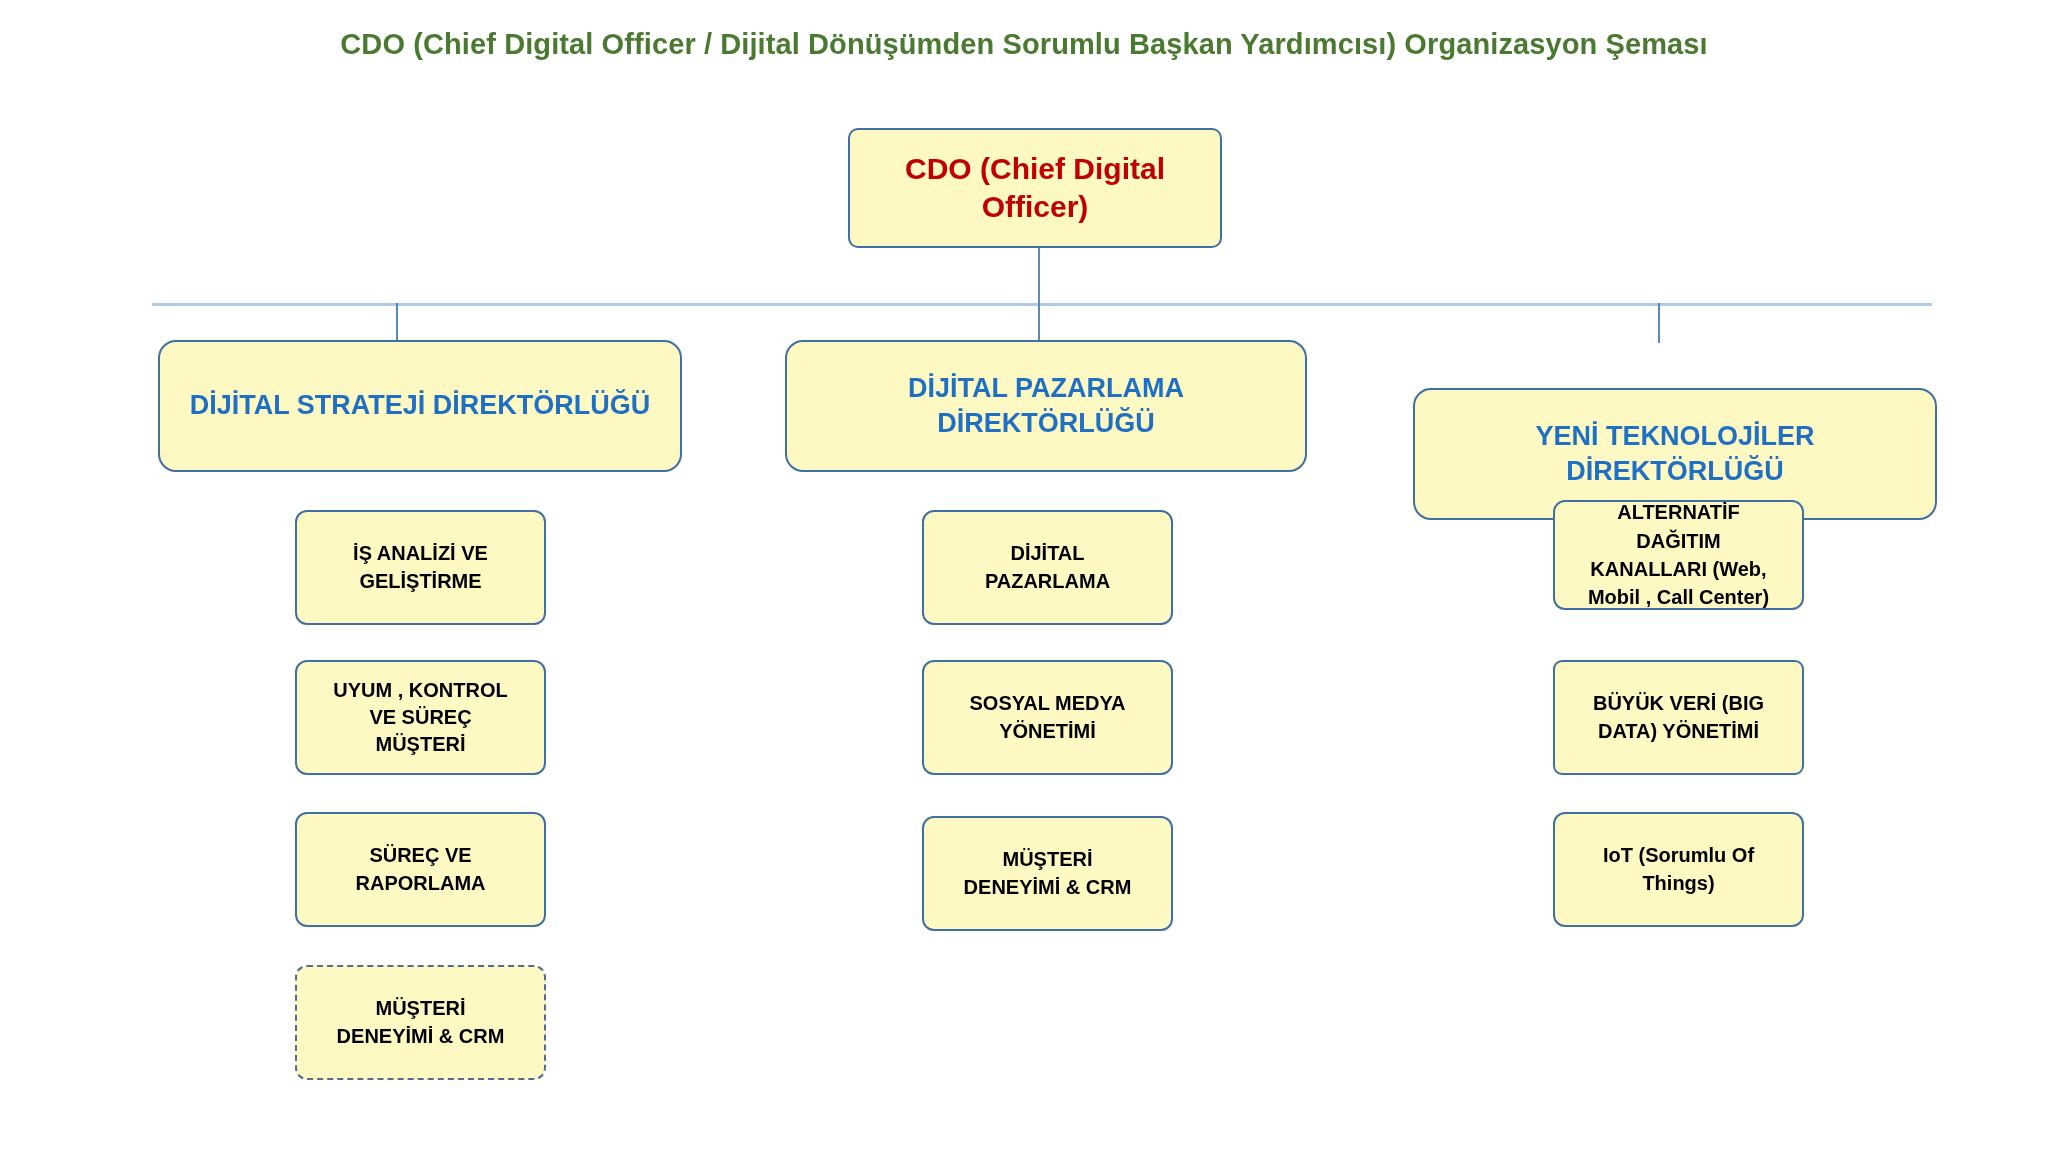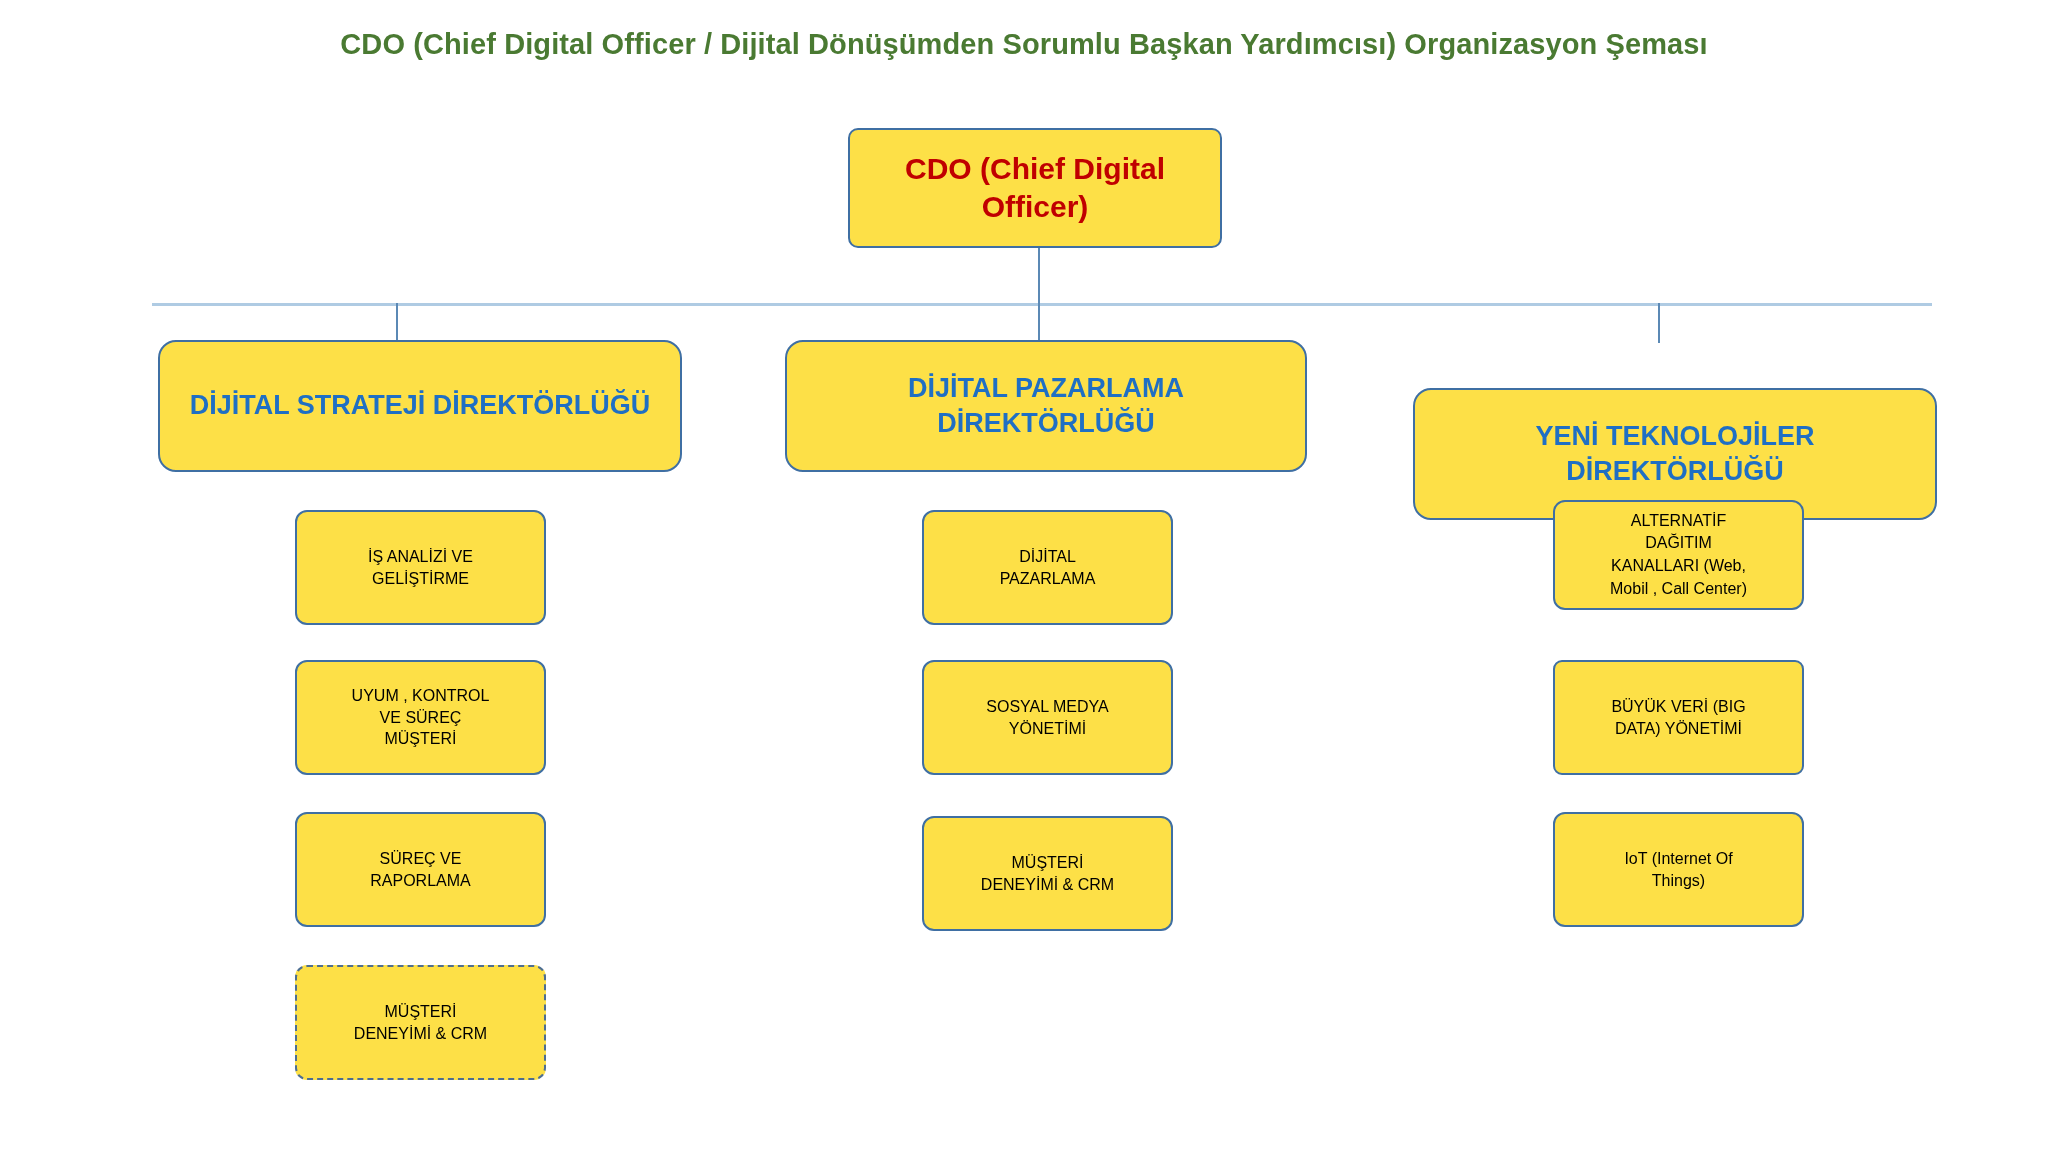--- a/index.html
+++ b/index.html
@@ -54,21 +54,21 @@
     height: 40px;
   }
   .conn-v-drop.d1 { left: 396px; }
   .conn-v-drop.d2 { left: 1038px; }
   .conn-v-drop.d3 { left: 1658px; }
 
   
   .box {
     position: absolute;
     box-sizing: border-box;
-    background: #fde047;
+    background: #fef9c3;
     border: 2px solid #3F6FA3;
     border-radius: 14px;
     display: flex;
     align-items: center;
     justify-content: center;
     text-align: center;
   }
 
   
   .node-root {
@@ -106,22 +106,22 @@
 
   
   .node-leaf {
     width: 251px;
     border-radius: 12px;
     border-width: 2px;
     border-color: #3F6FA3;
   }
   .node-leaf .node-label {
     color: #000000;
-    font-size: 16px;
-    font-weight: normal;
+    font-size: 20px;
+    font-weight: bold;
     line-height: 1.36;
     padding: 0 6px;
     white-space: pre-line;
   }
   .node-leaf.dashed {
     border-style: dashed;
     border-color: #4D6E91;
     border-width: 2px;
   }
   
@@ -195,16 +195,16 @@
       <span class="node-label">ALTERNATİF
 DAĞITIM
 KANALLARI (Web,
 Mobil , Call Center)</span>
     </div>
     <div class="box node-leaf col3" style="top: 660px; height: 115px; border-radius: 9px;">
       <span class="node-label">BÜYÜK VERİ (BIG
 DATA) YÖNETİMİ</span>
     </div>
     <div class="box node-leaf col3" style="top: 812px; height: 115px;">
-      <span class="node-label">IoT (Internet Of
+      <span class="node-label">IoT (Sorumlu Of
 Things)</span>
     </div>
   </div>
 
 </body></html>

